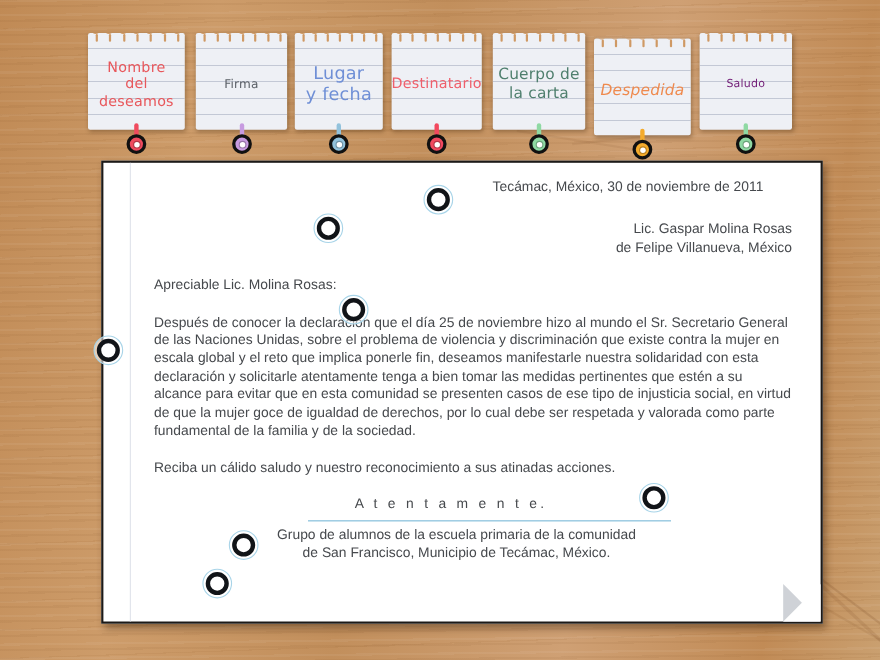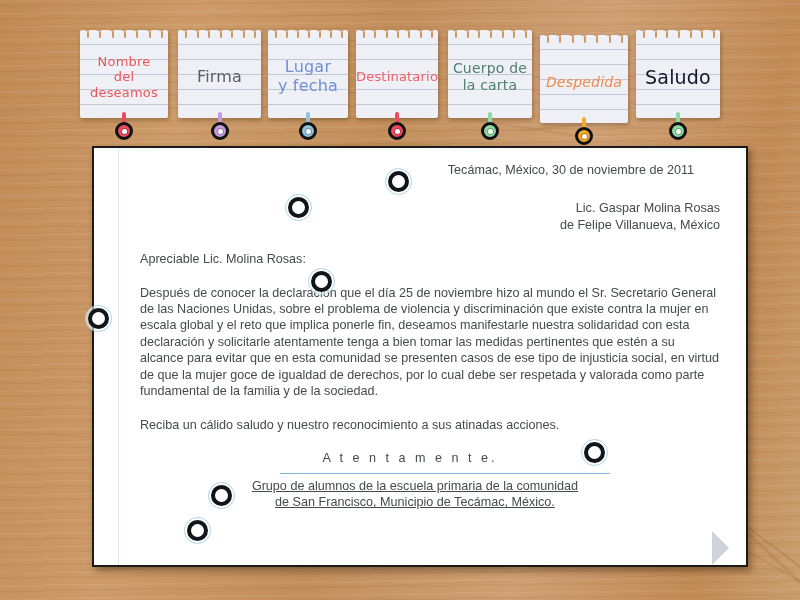--- a/index.html
+++ b/index.html
@@ -189,21 +189,21 @@
     letter-spacing: 3px;
     margin: 0 0 3px 0;
     padding-right: 40px;
   }
   .sig-line {
     width: 330px;
     height: 1px;
     background: #79b8d8;
     margin: 7px 0 4px 140px;
   }
-  .sig-text { text-align: center; padding-right: 30px; line-height: 16px; text-decoration: underline; }
+  .sig-text { text-align: center; padding-right: 30px; line-height: 16px; }
 
   
   .target {
     position: absolute;
     width: 27px; height: 27px;
     border-radius: 50%;
     border: 1.6px solid #a8d4e8;
     background: rgba(255,255,255,0.55);
     display: flex; align-items: center; justify-content: center;
     z-index: 5;
@@ -255,21 +255,21 @@
         <div class="note" style="width: 83px; height: 88px;">
           <div class="rings">
             <span class="ring"></span>
             <span class="ring"></span>
             <span class="ring"></span>
             <span class="ring"></span>
             <span class="ring"></span>
             <span class="ring"></span>
             <span class="ring"></span>
           </div>
-          <div class="note-label" style="color: rgb(90, 95, 102); font-size: 16px;">
+          <div class="note-label" style="color: rgb(90, 95, 102); font-size: 11px;">
             <div>Firma</div>
           </div>
         </div>
         <div class="pin" style="left: 32px; top: 82px;">
           <div class="stem" style="background: rgb(199, 155, 224);"></div>
           <div class="head" style="background: rgb(199, 155, 224);"></div>
         </div>
       </div>
       <div class="card-wrap" style="left: 268px; top: 30px;">
         <div class="note" style="width: 80px; height: 88px;">
@@ -357,21 +357,21 @@
         <div class="note" style="width: 84px; height: 88px;">
           <div class="rings">
             <span class="ring"></span>
             <span class="ring"></span>
             <span class="ring"></span>
             <span class="ring"></span>
             <span class="ring"></span>
             <span class="ring"></span>
             <span class="ring"></span>
           </div>
-          <div class="note-label" style="color: #0f172a; font-size: 19px; text-align: center;">
+          <div class="note-label" style="color: #701a75; font-size: 10px; text-align: center;">
             <div>Saludo</div>
           </div>
         </div>
         <div class="pin" style="left: 32px; top: 82px;">
           <div class="stem" style="background: rgb(143, 217, 163);"></div>
           <div class="head" style="background: rgb(143, 217, 163);"></div>
         </div>
       </div>
     </div>
 

